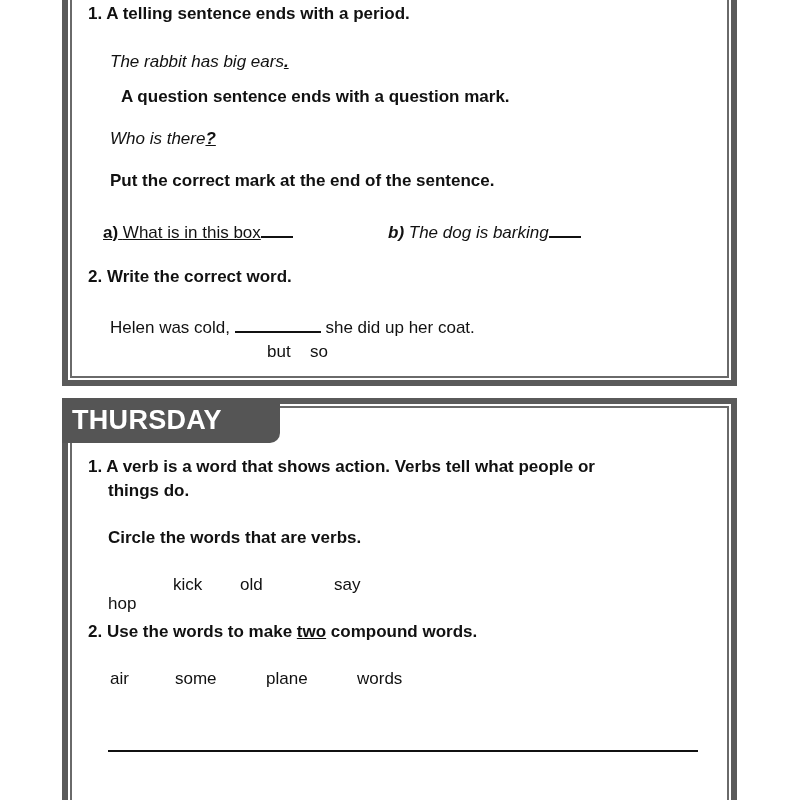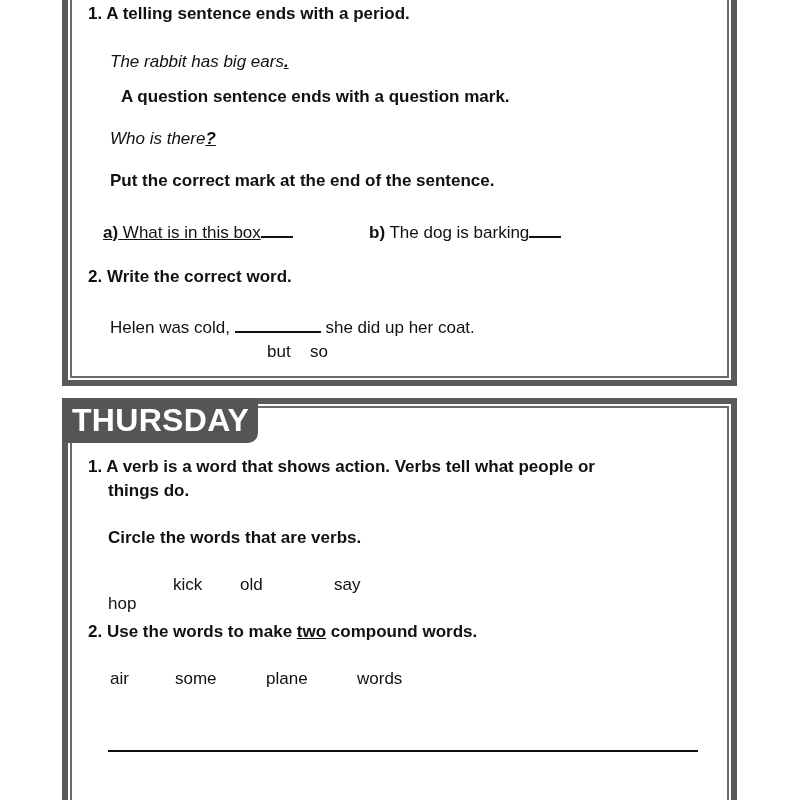--- a/index.html
+++ b/index.html
@@ -4,23 +4,23 @@
 <style>
   html, body { margin:0; padding:0; background:#ffffff; }
   body { width:800px; height:800px; position:relative; overflow:hidden;
          font-family:"Liberation Sans", sans-serif; color:#111; }
   .frame { position:absolute; left:62px; width:675px; box-sizing:border-box;
            border:6px solid #5a5a5a; background:#fff; }
   .frame .inner { position:absolute; left:2px; right:2px; top:2px; bottom:2px;
                   border:2px solid #6a6a6a; box-sizing:border-box; }
   #frame-top { top:-20px; height:406px; }
   #frame-bottom { top:398px; height:430px; }
-  .tab { position:absolute; left:-6px; top:-6px; width:196px; height:45px;
+  .tab { position:absolute; left:-6px; top:-6px; width:218px; height:45px;
          background:#555555; color:#fff; border-bottom-right-radius:10px;
-         font-weight:bold; font-size:32px; line-height:45px; padding-left:10px;
+         font-weight:bold; font-size:27px; line-height:45px; padding-left:10px;
          box-sizing:border-box; letter-spacing:0.3px; z-index:2; }
   .t { position:absolute; white-space:nowrap; font-size:17px; }
   .b { font-weight:bold; }
   .i { font-style:italic; }
   .u { text-decoration:underline; }
   .blank { display:inline-block; border-bottom:2px solid #111; vertical-align:baseline; height:1px; }
   .rule { position:absolute; left:108px; width:590px; height:0; border-top:2px solid #111; }
 </style>
 </head>
 <body>
@@ -44,21 +44,21 @@
 <div class="t b" style="left:110px;top:87px;margin-left:11px;">A question sentence ends with a question mark.</div>
 <div class="t i" style="left:110px;top:129px;">
   <span>Who is there</span><span class="b u">?</span>
 </div>
 <div class="t b" style="left:110px;top:171px;">Put the correct mark at the end of the sentence.</div>
 
 <div class="t" style="left:103px;top:223px;text-decoration:underline;">
   <span class="b">a)</span>
   <span>What is in this box</span><span class="blank" style="width:32px;"></span>
 </div>
-<div class="t" style="left:369px;top:223px;">
+<div class="t" style="left:388px;top:223px;font-style:italic;">
   <span class="b">b)</span>
   <span>The dog is barking</span><span class="blank" style="width:32px;"></span>
 </div>
 
 <div class="t b" style="left:88px;top:267px;">
   <span>2.</span>
   <span>Write the correct word.</span>
 </div>
 <div class="t" style="left:110px;top:318px;">
   <span>Helen was cold,</span>

